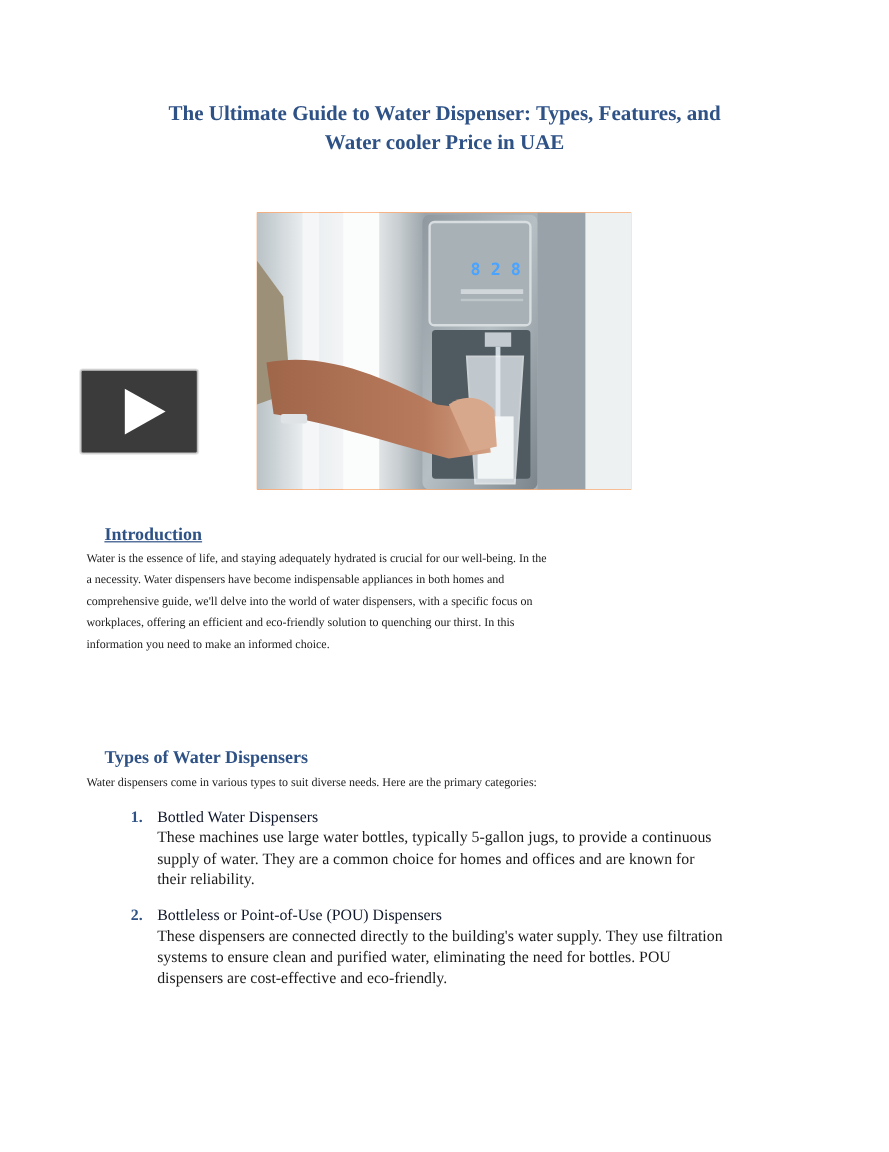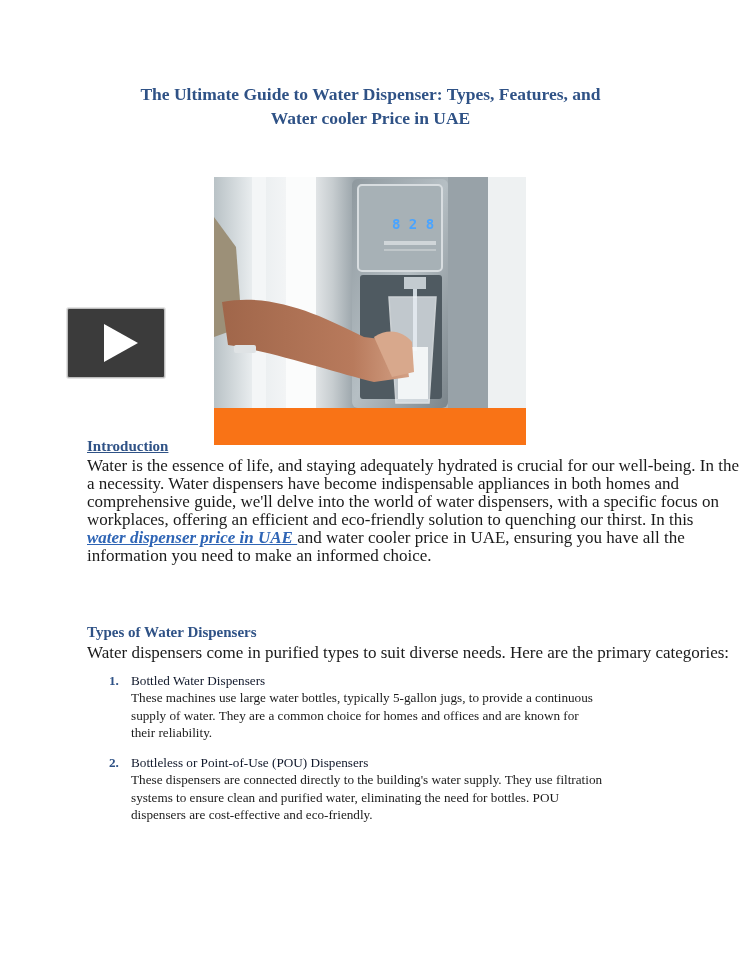--- a/index.html
+++ b/index.html
@@ -27,21 +27,21 @@
       color: #2f5286;
     }
     .page-title div { white-space: nowrap; }
 
     
     .hero {
       position: absolute;
       left: 214px;
       top: 177px;
       width: 312px;
-      height: 268px;
+      height: 231px;
       overflow: hidden;
       background: #f97316;
     }
     .hero svg { display: block; }
 
     
     .play-btn {
       position: absolute;
       left: 67px;
       top: 308px;
@@ -67,23 +67,23 @@
     .section-heading {
       position: absolute;
       left: 87px;
       font-weight: bold;
       font-size: 15px;
       color: #2f5286;
       white-space: nowrap;
     }
     .para {
       position: absolute;
-      left: 87px;
+      left: 72px;
       width: 565px;
-      font-size: 17px;
+      font-size: 10px;
       line-height: 18.1px;
       color: #1a1a1a;
     }
     .para .ln { white-space: nowrap; display: block; }
     .link {
       color: #2f65b5;
       font-style: italic;
       font-weight: bold;
       text-decoration: underline;
       cursor: pointer;
@@ -188,27 +188,26 @@
     <rect x="20" y="168" width="22" height="8" rx="2" fill="#dfe3e5"></rect>
   </svg>
 </div>
 
 <div class="section-heading" style="top:438px;text-decoration:underline;">Introduction</div>
 <div class="para" style="top:457px;">
   <span class="ln">Water is the essence of life, and staying adequately  hydrated is crucial for our well-being.  In the</span>
   <span class="ln">a necessity. Water dispensers have become indispensable  appliances  in both homes and</span>
   <span class="ln">comprehensive guide, we'll delve into the world of water dispensers, with a specific focus on</span>
   <span class="ln">workplaces, offering an efficient and eco-friendly solution to quenching our thirst. In this</span>
-  <span class="ln"><a class="link">water dispenser price in UAE </a><span> and water cooler price in UAE,  ensuring you have all  the</span></span>
   <span class="ln">information  you need to make an informed choice.</span>
 </div>
 
 <div class="section-heading" style="top:624px;">Types of Water Dispensers</div>
 <div class="para" style="top:644px;">
-  <span class="ln">Water dispensers come in purified types to suit diverse needs. Here are the primary categories:</span>
+  <span class="ln">Water dispensers come in various types to suit diverse needs. Here are the primary categories:</span>
 </div>
 
 <div class="list-item" style="top:672px;">
   <span class="num">1.</span>
   <span class="item-title">Bottled Water Dispensers</span>
   <div class="item-body">
     <span class="ln">These machines use large water bottles, typically  5-gallon  jugs, to provide a continuous</span>
     <span class="ln">supply of water. They are a common choice for homes and offices and are known for</span>
     <span class="ln">their reliability.</span>
   </div>

